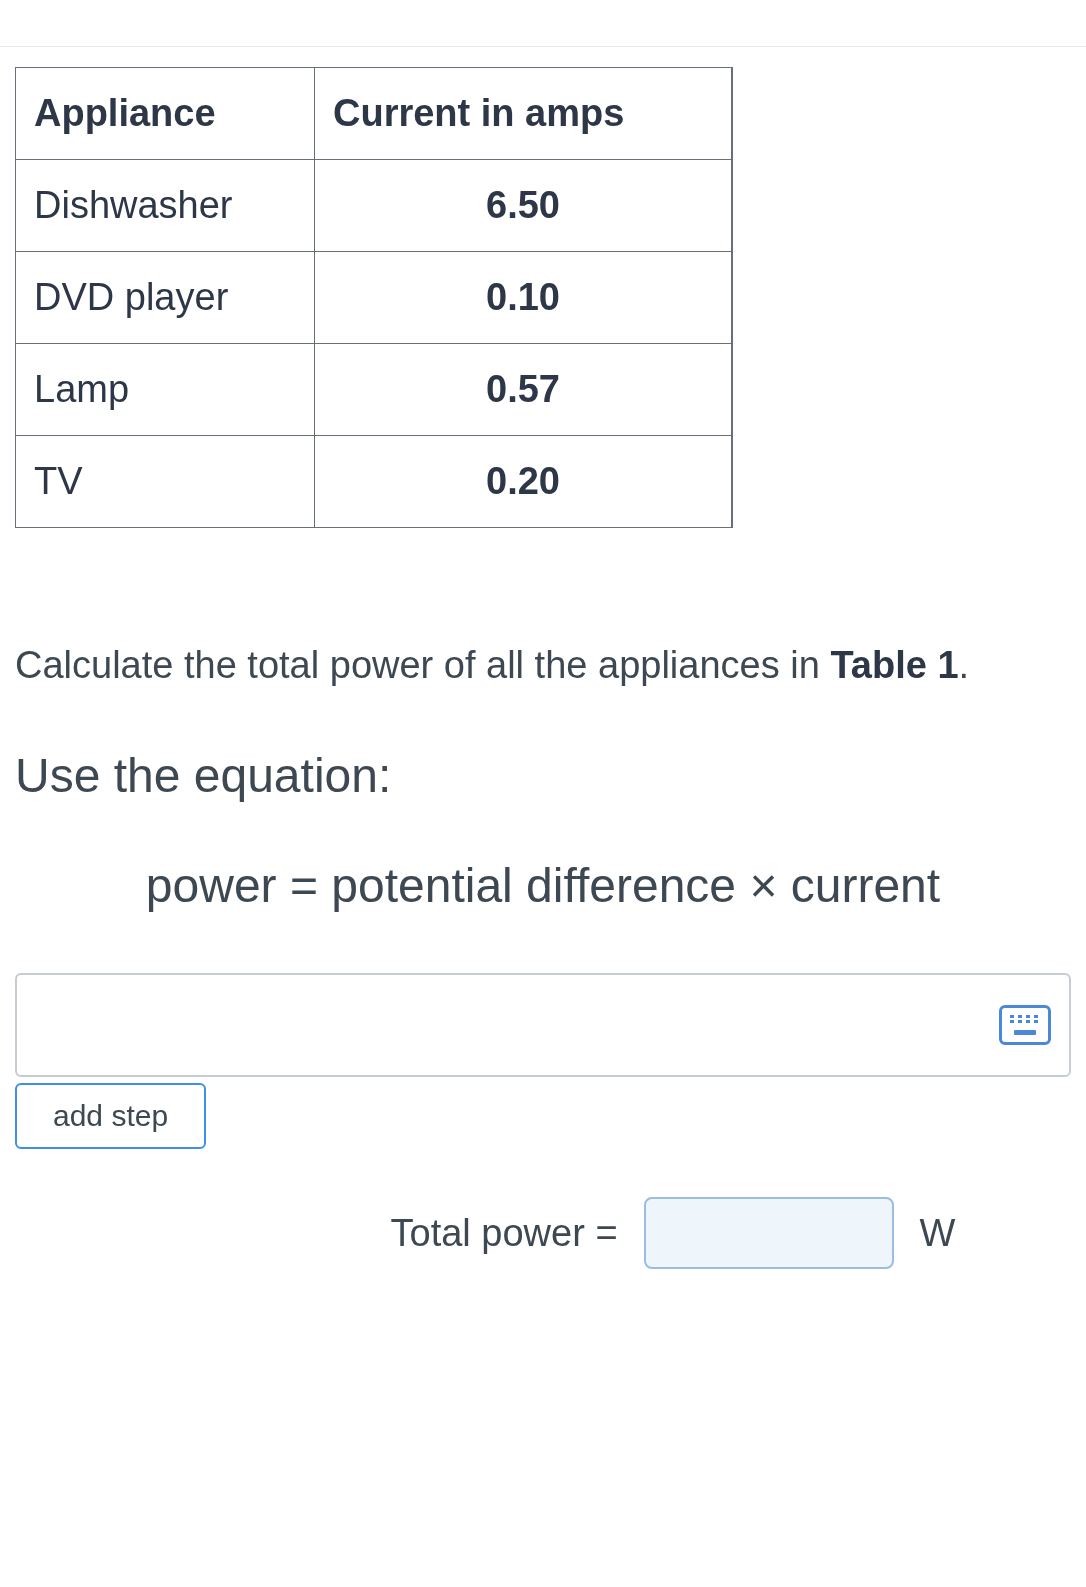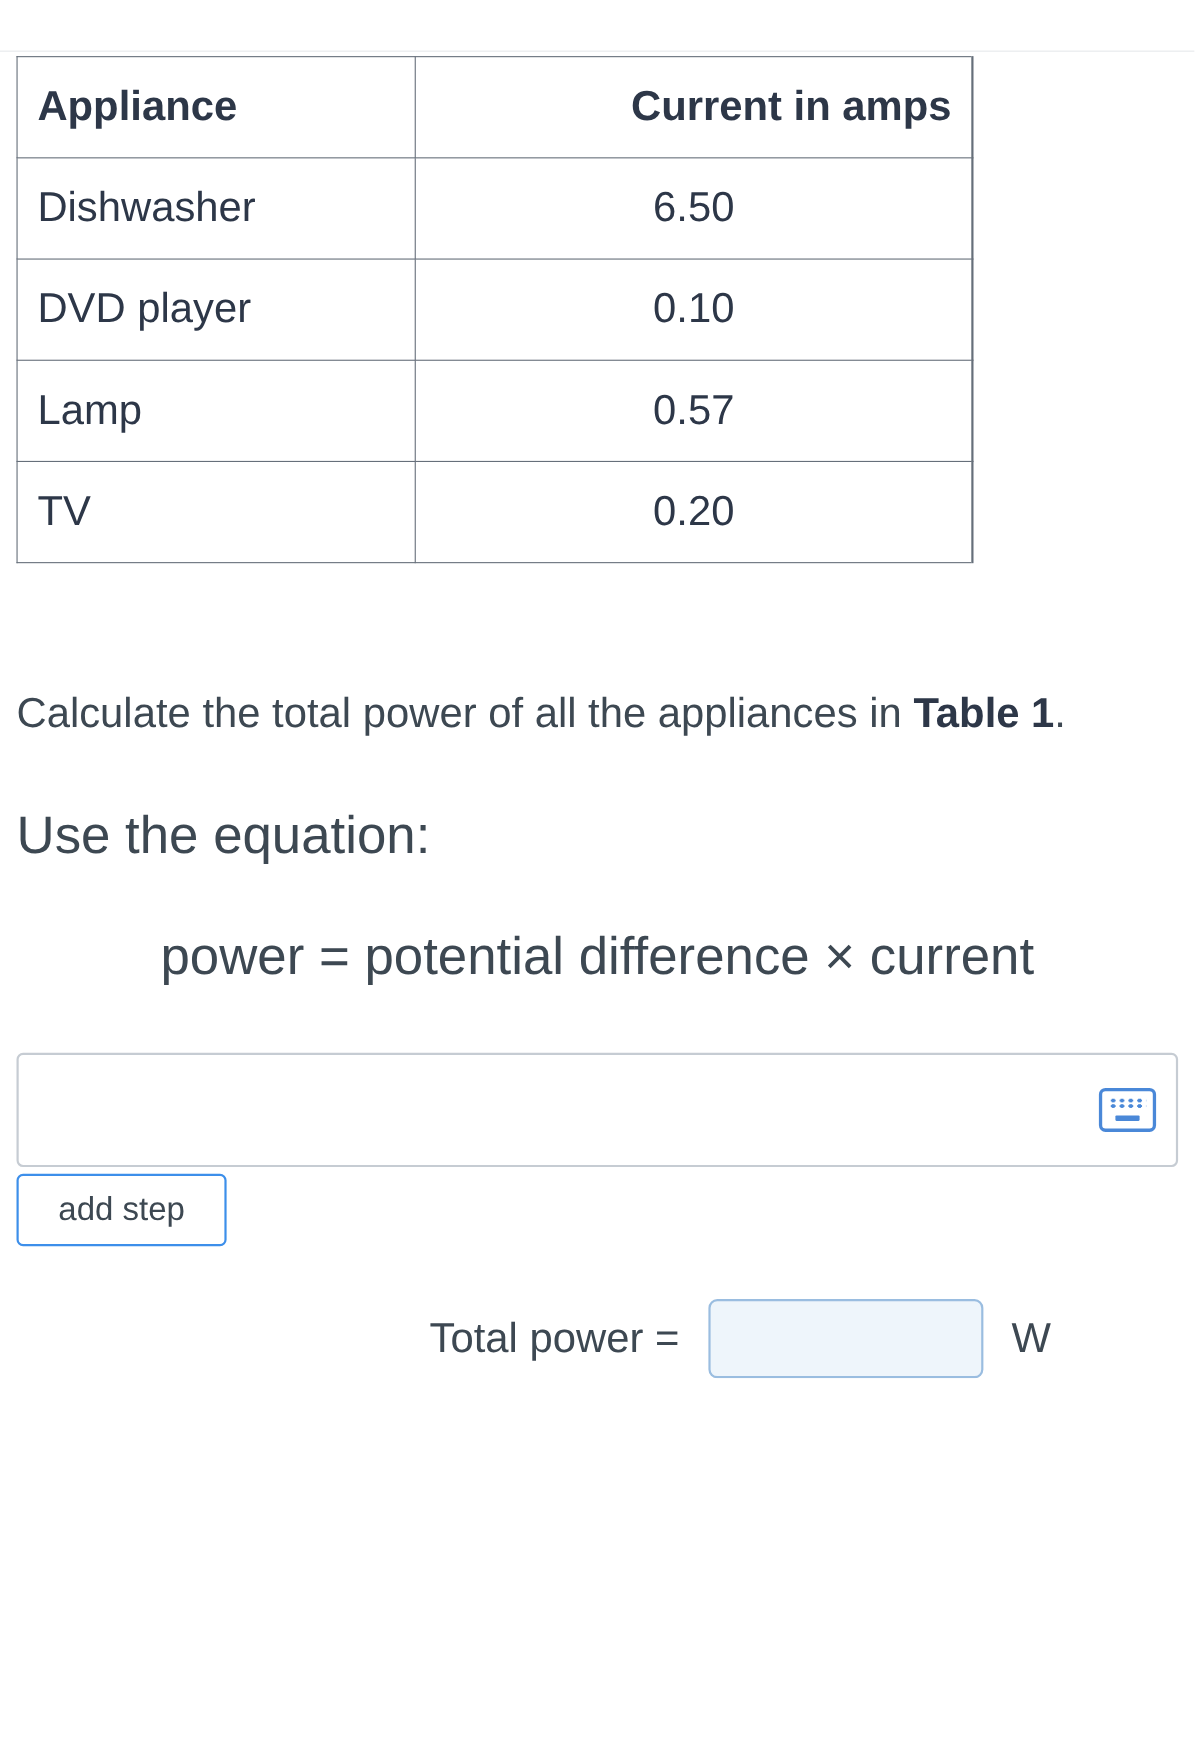--- a/index.html
+++ b/index.html
@@ -22,37 +22,37 @@
   }
   .page{
     border-top:1px solid #e5e8ec;
     padding:0 15px;
     box-sizing:border-box;
     margin-top:46px;
   }
 
   table.data{
     border-collapse:collapse;
-    width:870px;
-    margin-top:4px;
+    width:718px;
+    margin-top:20px;
     border-right:2px solid var(--cell-border);
   }
   table.data th,table.data td{
     border:1px solid var(--cell-border);
     padding:24px 18px;
     font-size:38px;
     color:var(--text-dark);
   }
   table.data th{
     font-weight:700;
     text-align:left;
     background:#fff;
   }
-  table.data th.col-b{text-align:right;}
-  table.data td.col-b{text-align:center;}
+  table.data th.col-b{text-align:left;}
+  table.data td.col-b{text-align:center;font-weight:bold;}
 
   .question{
     margin-top:110px;
     font-size:38px;
     line-height:1.45;
     color:var(--text);
   }
   .question b{font-weight:700;color:var(--text-dark);}
 
   .sub{

